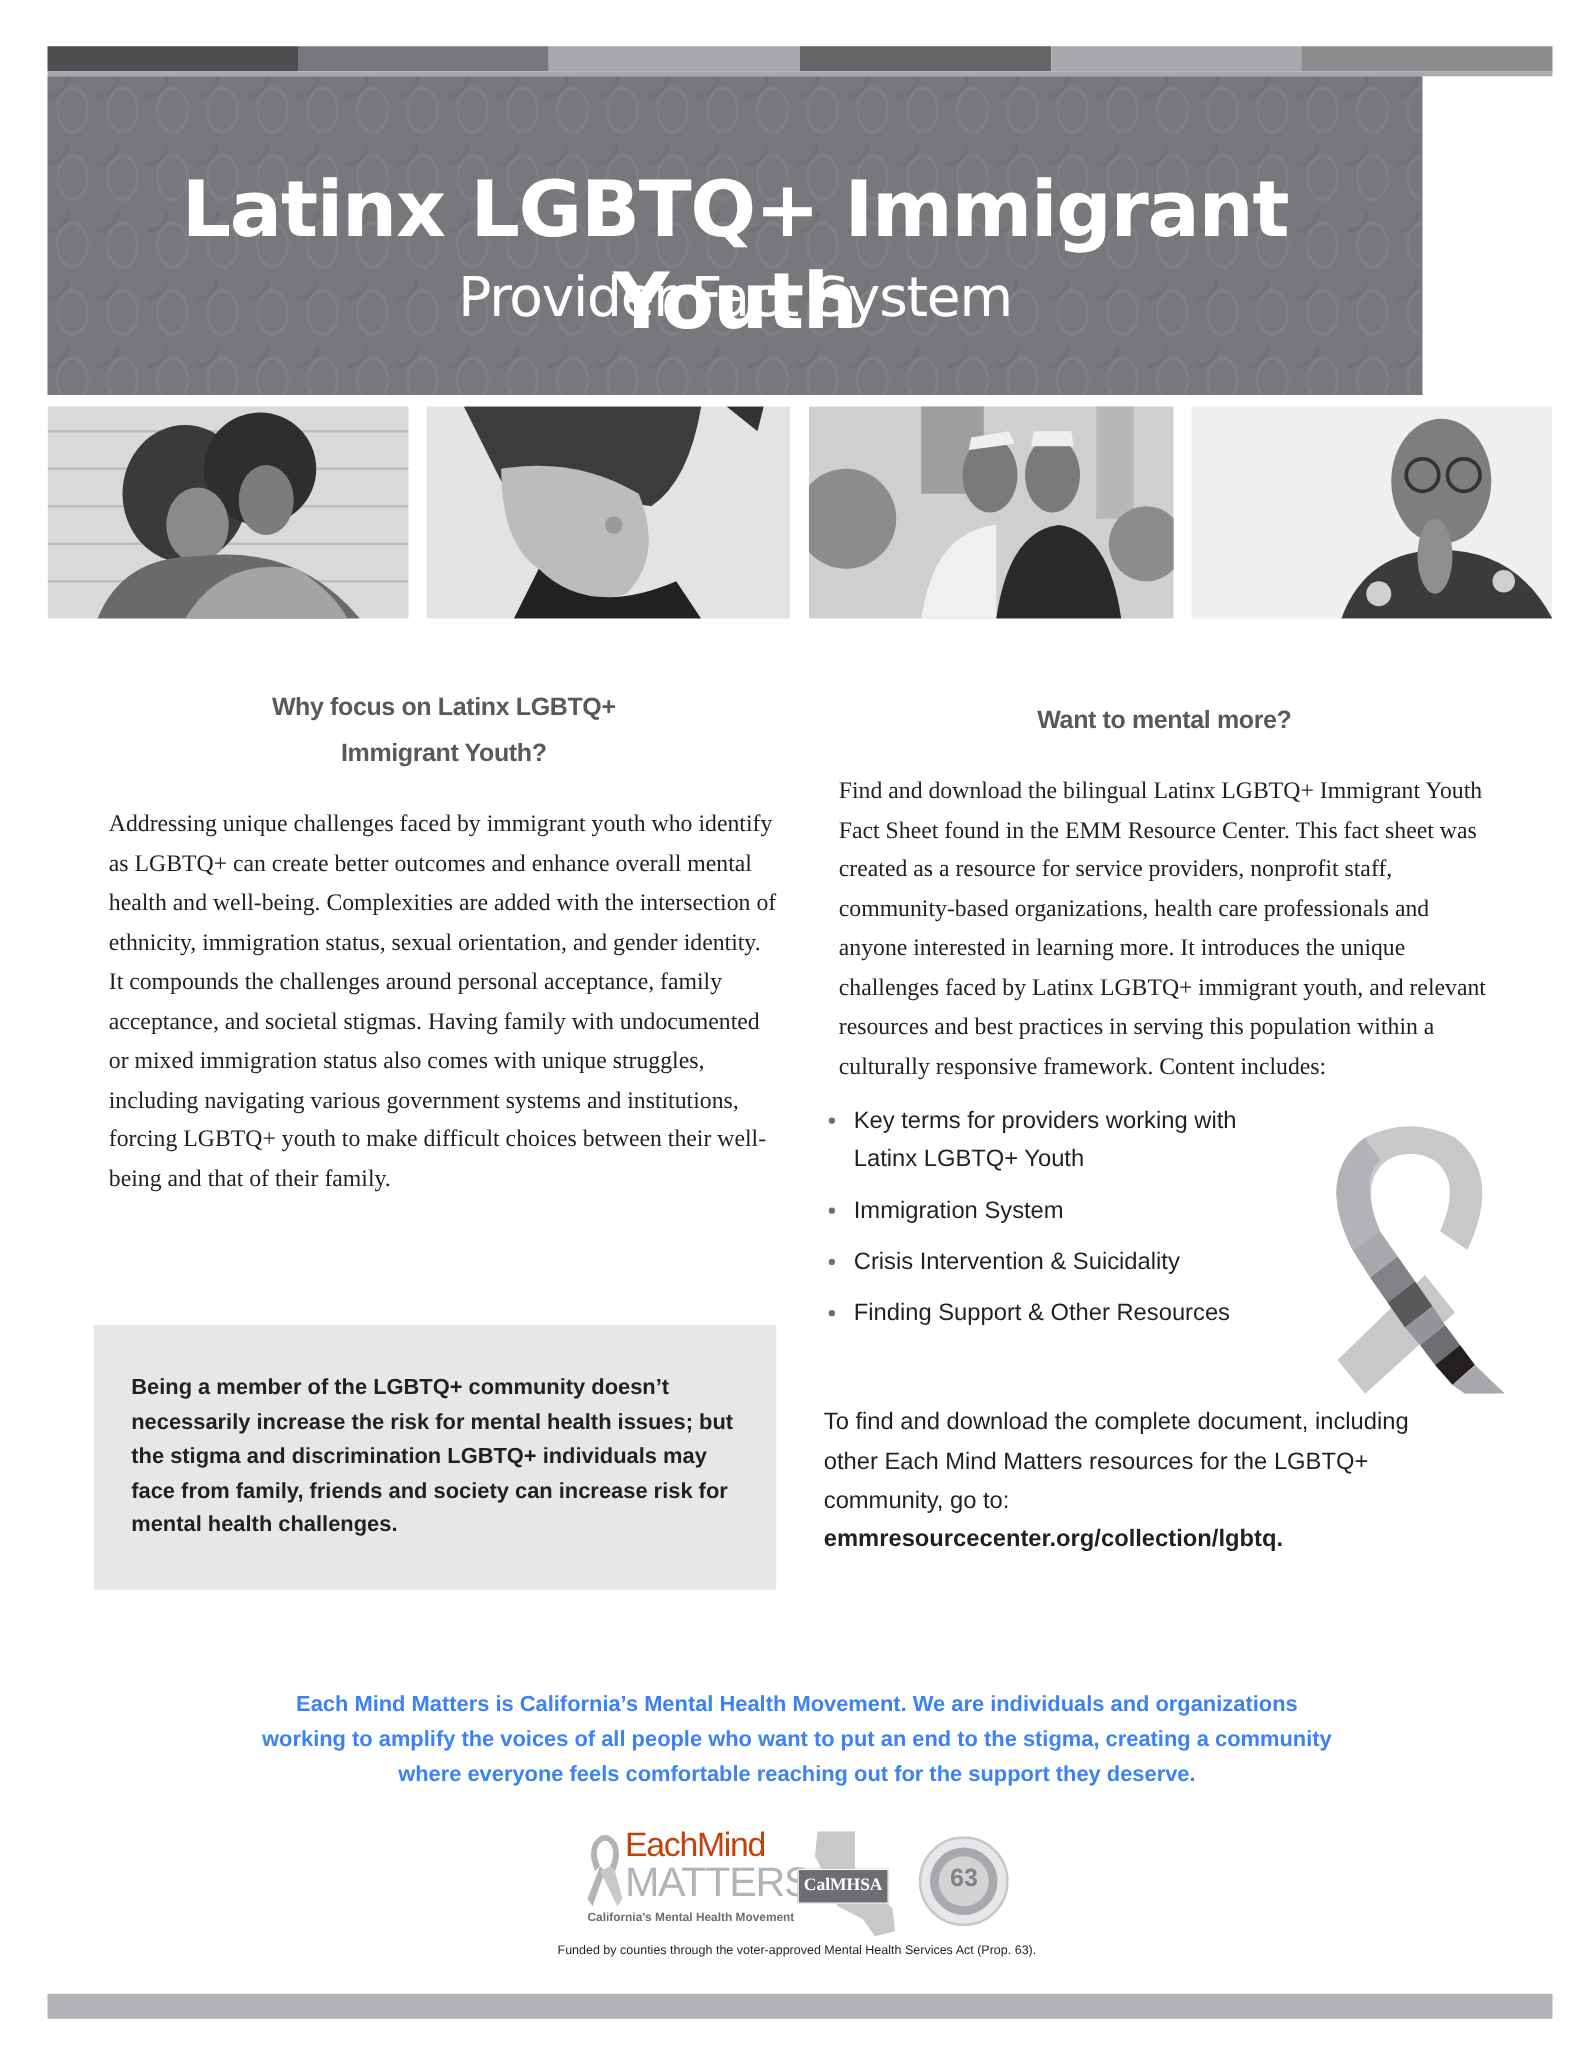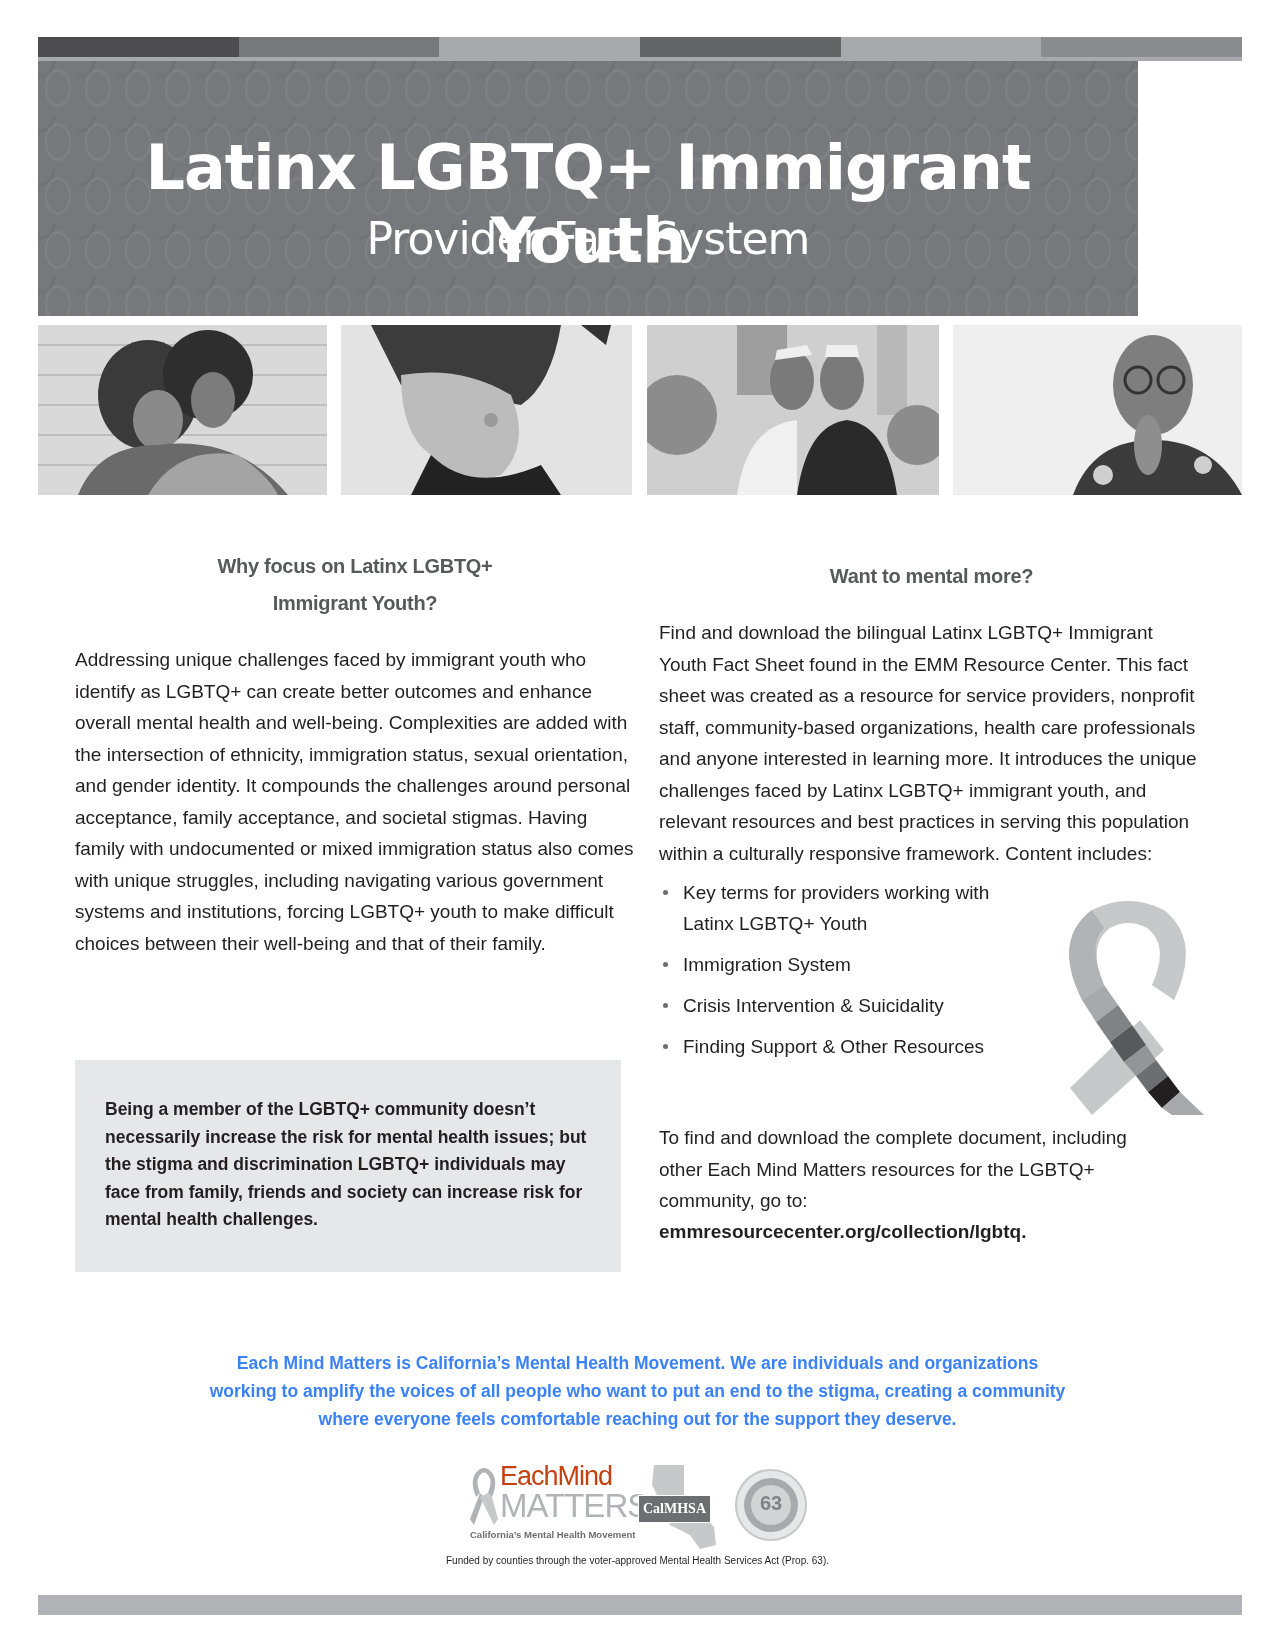--- a/index.html
+++ b/index.html
@@ -17,21 +17,21 @@
   .header-title { position:absolute; left:0; right:0; top:70px; text-align:center; color:#ffffff; font-weight:bold; font-size:62px; letter-spacing:-1px; font-family:"DejaVu Sans", sans-serif; }
   .header-subtitle { position:absolute; left:0; right:0; top:152px; text-align:center; color:#ffffff; font-size:44px; font-weight:normal; letter-spacing:-1px; font-family:"DejaVu Sans", sans-serif; }
 
   .photos { position:absolute; top:325px; left:38px; width:1204px; height:170px; }
   .photo { position:absolute; top:0; height:170px; overflow:hidden; }
   .photo svg { width:100%; height:100%; display:block; }
 
   .col-left { position:absolute; left:75px; top:548px; width:560px; }
   .col-right { position:absolute; left:659px; top:548px; width:545px; }
   h2 { margin:0; font-size:20px; line-height:37px; color:#58595b; font-weight:bold; letter-spacing:-0.3px; font-family:"Liberation Sans", sans-serif;text-align:center; }
-  .body-text { font-size:19px; line-height:31.5px; color:#231f20; margin:0; }
+  .body-text { font-size:19px; line-height:31.5px; color:#231f20; margin:12px;font-family:Liberation Serif, serif; }
   .col-left .body-text { margin-top:22px; }
   .col-right .body-text { margin-top:22px; }
 
   .callout { position:absolute; left:75px; top:1060px; width:546px; height:212px; background:#e6e7e8; }
   .callout p { position:absolute; left:30px; top:36px; width:500px; margin:0; font-size:17.5px; line-height:27.5px; font-weight:bold; color:#231f20; }
 
   .bullets { list-style:none; margin:8px 0 0 0; padding:0; width:360px; }
   .bullets li { position:relative; padding-left:24px; font-size:19px; line-height:31px; margin-bottom:10px; color:#231f20; }
   .bullets li .dot { position:absolute; left:4px; top:13px; width:5px; height:5px; border-radius:50%; background:#6d6e71; }
 

